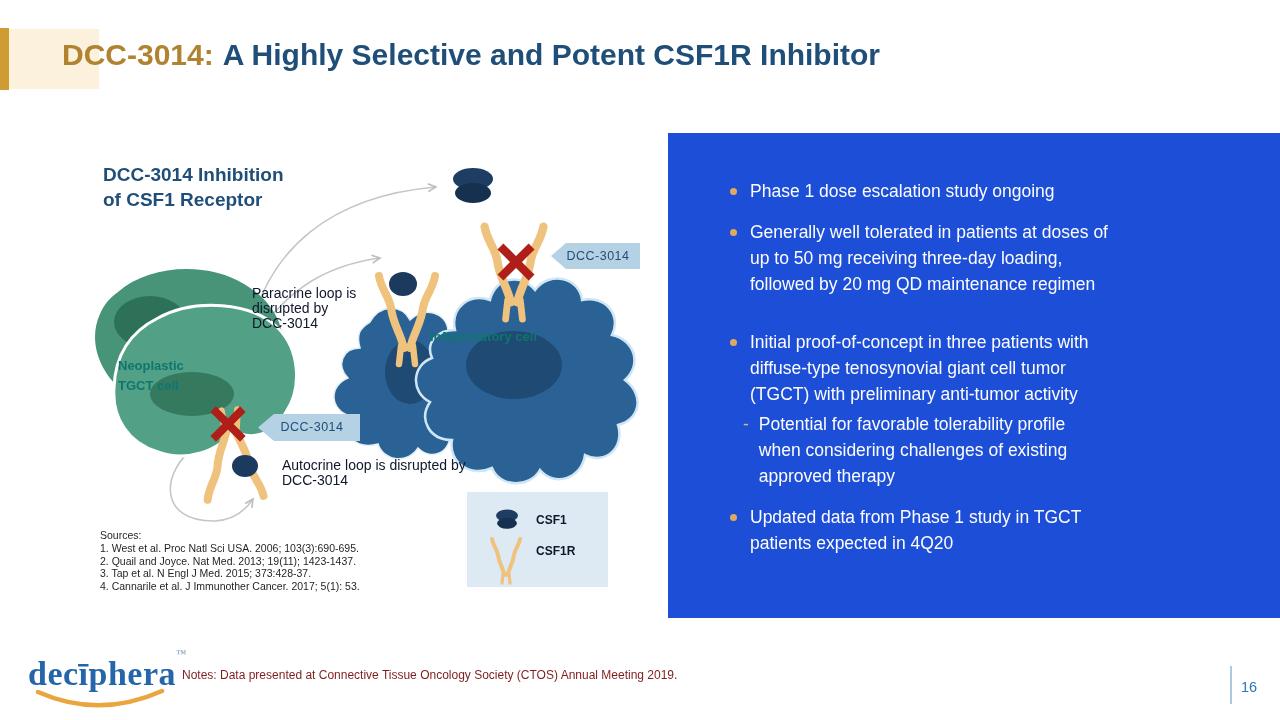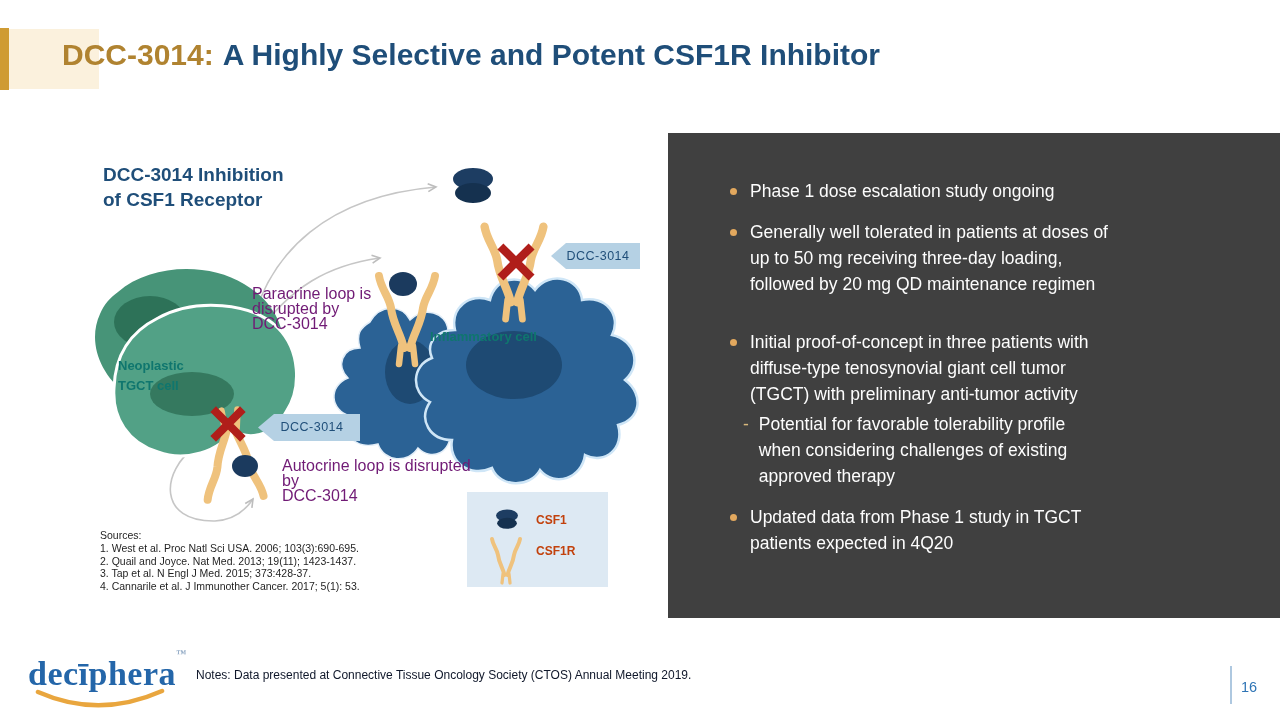--- a/index.html
+++ b/index.html
@@ -10,44 +10,44 @@
   .accent-bar{left:0;top:28px;width:9px;height:62px;background:#cf9b33;}
   .title-highlight{left:9px;top:29px;width:90px;height:60px;background:#fbf1dd;}
   .page-title{left:38px;top:38px;font-size:30px;font-weight:bold;white-space:nowrap;margin-left:24px;}
   .t-accent{color:#b08330;}
   .t-rest{color:#1f4e79;margin-left:9px;}
   
   .diag-heading{left:103px;top:162px;font-size:19px;font-weight:bold;color:#1f4e79;line-height:25px;}
   .cell-label{color:#0f766e;font-weight:bold;font-size:13px;text-align:left;line-height:20px;white-space:pre-line;}
   .lbl-neo{left:118px;top:356px;width:150px;}
   .lbl-inf{left:430px;top:327px;width:166px;}
-  .note{font-size:16px;color:#701a75;line-height:15px;white-space:pre-line;}
+  .note{font-size:14px;color:#0f172a;line-height:15px;white-space:pre-line;}
   .note-para{left:252px;top:286px;width:120px;}
   .note-auto{left:282px;top:458px;width:190px;}
   .callout-label{font-size:12.5px;color:#1f4e79;letter-spacing:0.5px;text-align:center;}
   .co-top{left:558px;top:249px;width:80px;}
   .co-bot{left:268px;top:420px;width:88px;}
-  .legend-label{font-size:12px;font-weight:bold;color:#c2410c;}
+  .legend-label{font-size:12px;font-weight:bold;color:#0f172a;}
   .lg-1{left:536px;top:513px;}
   .lg-2{left:536px;top:544px;}
   .sources{left:100px;top:529px;font-size:10.5px;color:#1f1f1f;line-height:12.8px;}
   
-  .panel{left:668px;top:133px;width:612px;height:485px;background:#404040;
+  .panel{left:668px;top:133px;width:612px;height:485px;background:#1d4ed8;
          box-sizing:border-box;padding:45px 48px 12px 62px;}
   .bullet{display:flex;margin-bottom:15px;}
   .bullet .dot{flex:none;width:7px;height:7px;border-radius:50%;background:#e2a85e;margin:10px 13px 0 0;}
   .btext{white-space:pre-line;font-size:17.5px;line-height:26px;color:#fdfdfd;}
   .tight{margin-bottom:4px;margin-top:32px;}
   .sub{margin-left:13px;}
   .sub .dash{flex:none;color:#d8b87c;font-size:17.5px;line-height:26px;margin-right:10px;}
   
   .logo{left:28px;top:648px;font-family:"Liberation Serif",serif;font-weight:bold;
         font-size:34px;color:#2466a9;letter-spacing:0.5px;}
   .logo sup{font-size:10px;color:#8fa8c4;vertical-align:28px;letter-spacing:0;}
-  .notes{left:196px;top:668px;font-size:12px;color:#0f172a;}
+  .notes{left:182px;top:668px;font-size:12px;color:#7f1d1d;}
   .page-line{left:1230px;top:666px;width:2px;height:38px;background:#aec8e0;}
   .page-num{left:1241px;top:679px;font-size:14.5px;color:#2e74b5;}
   svg.art{position:absolute;left:0;top:0;pointer-events:none;}
 </style>
 </head>
 <body>
 
 <div class="slide">
 
   <div class="abs accent-bar"></div>

